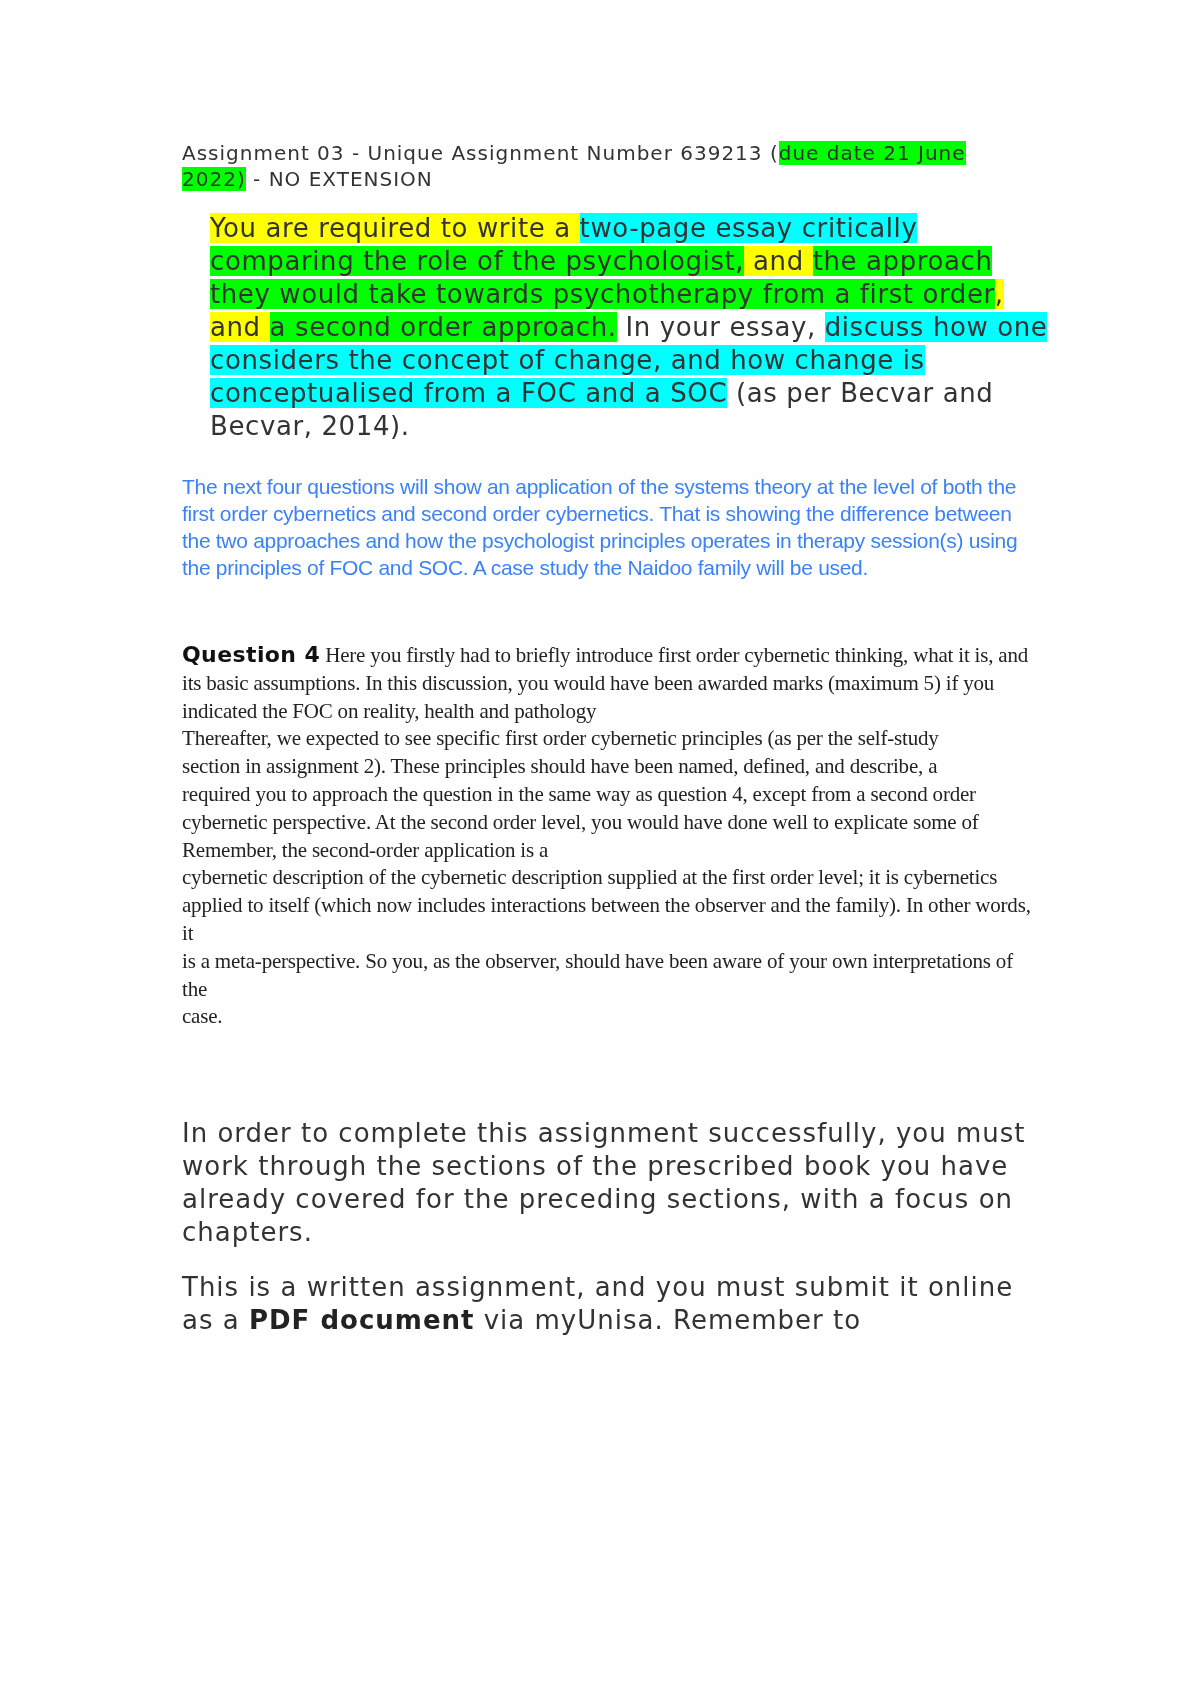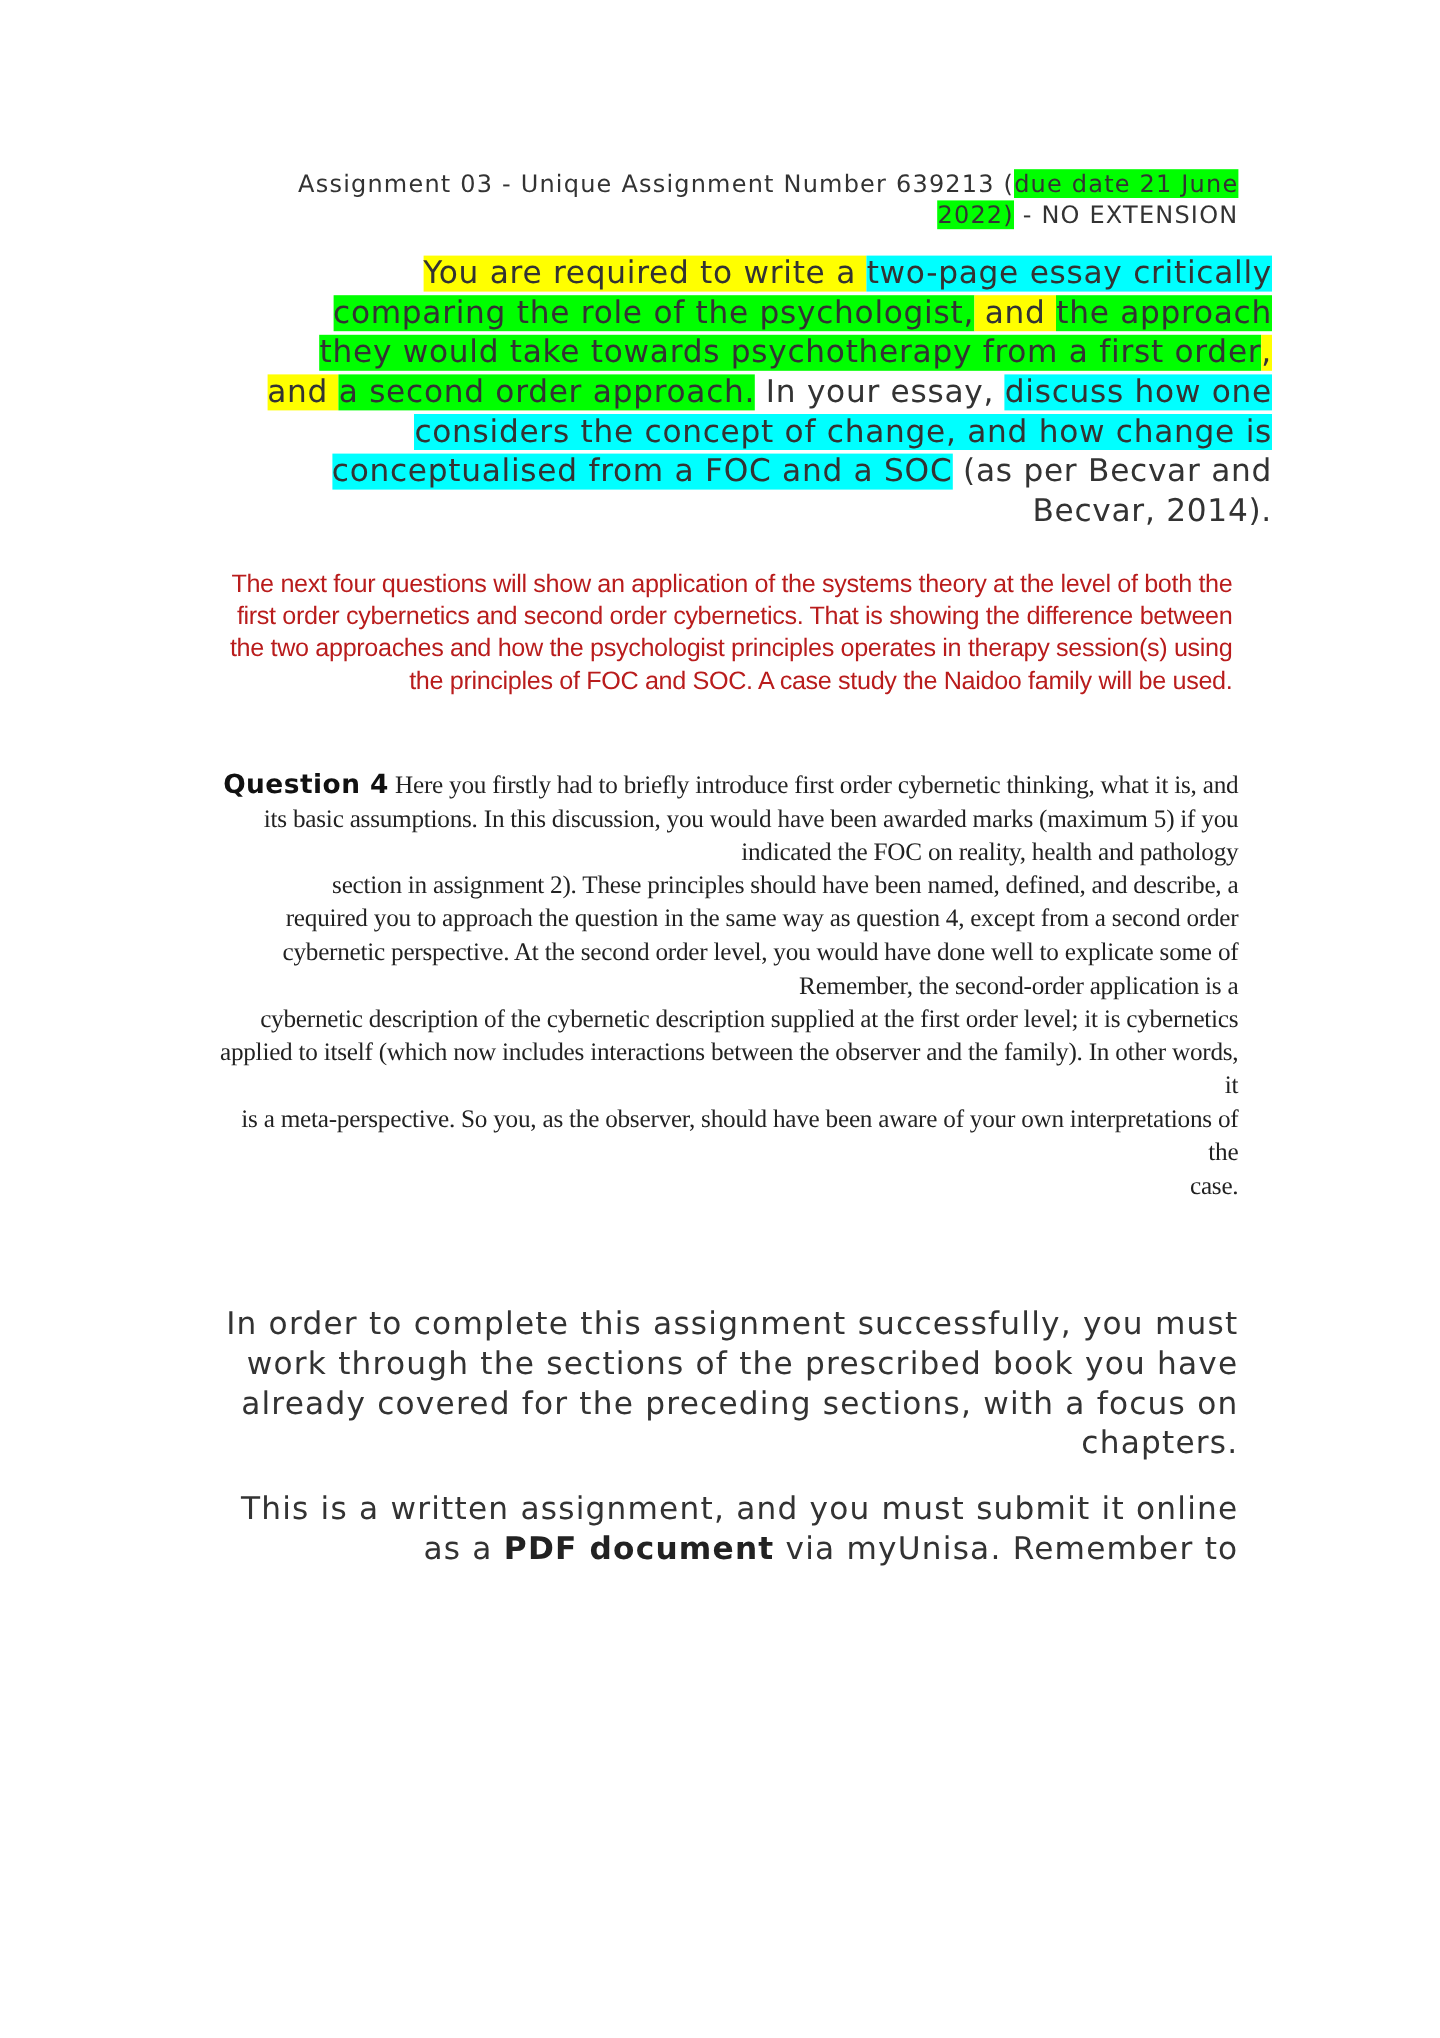--- a/index.html
+++ b/index.html
@@ -1,38 +1,38 @@
 <!DOCTYPE html>
 <html><head>
   <meta charset="utf-8">
   <style>
     html, body { margin: 0; padding: 0; background: #ffffff; }
     body { width: 1200px; height: 1698px; position: relative; overflow: hidden; }
-    .page { position: absolute; left: 0; top: 0; width: 1200px; height: 1698px; background: #ffffff; text-align: right; }
+    .page { position: absolute; left: 0; top: 0; width: 1200px; height: 1698px; background: #ffffff; }
     .content { position: absolute; left: 182px; top: 140px; width: 850px; color: #333333; }
 
     .heading {
       font-family: "DejaVu Sans", sans-serif;
       font-size: 20px; line-height: 26px; letter-spacing: 1px;
       color: #333333; margin: 0;
     }
     .hl-green { background: #00ff00; }
     .hl-yellow { background: #ffff00; }
     .hl-cyan { background: #00ffff; }
 
     .task {
       font-family: "DejaVu Sans", sans-serif;
       font-size: 26px; line-height: 33px; letter-spacing: 0.6px;
       color: #333333; margin: 20px 0 0 0; width: 850px; padding-left: 28px;
     }
 
     .intro {
       font-family: "Liberation Sans", sans-serif;
       font-size: 21px; line-height: 27px; letter-spacing: -0.3px;
-      color: #b91c1c; margin: 30px 0 4px 0; width: 845px;
+      color: #3b82f6; margin: 30px 0 4px 0; width: 845px;
     }
 
     .question {
       font-family: "Liberation Serif", serif;
       font-size: 21px; line-height: 27.8px; letter-spacing: -0.2px;
       color: #222222; margin: 60px 0 0 0; width: 850px;
     }
     .question .q-label {
       font-family: "DejaVu Sans", sans-serif; font-weight: bold;
       font-size: 22px; letter-spacing: 0.4px; color: #111111; margin-top: 27px;
@@ -58,20 +58,21 @@
   <div class="content">
 
     <p class="heading"><span>Assignment 03 - Unique Assignment Number 639213 (</span><span class="hl-green">due date 21 June 2022)</span><span> - NO EXTENSION</span></p>
 
     <p class="task"><span class="hl-yellow">You are required to write a </span><span class="hl-cyan">two-page essay critically</span><span class="hl-yellow"> </span><span class="hl-green">comparing the role of the psychologist,</span><span class="hl-yellow"> and </span><span class="hl-green">the approach they would take towards psychotherapy from a first order</span><span class="hl-yellow">, and </span><span class="hl-green">a second order approach.</span><span> In your essay, </span><span class="hl-cyan">discuss how one considers the concept of change, and how change is conceptualised from a FOC and a SOC</span><span> (as per Becvar and Becvar, 2014).</span></p>
 
     <p class="intro">The next four questions will show an application of the systems theory at the level of both the first order cybernetics and second order cybernetics. That is showing the difference between the two approaches and how the psychologist principles operates in therapy session(s) using the principles of FOC and SOC. A case study the Naidoo family will be used.</p>
 
     <p class="question">
         <span class="line"><span class="q-label">Question 4</span><span> Here you firstly had to briefly introduce first order cybernetic thinking, what it is, and its basic assumptions. In this discussion, you would have been awarded marks (maximum 5) if you indicated the FOC on reality, health and pathology</span></span>
+        <span class="line">Thereafter, we expected to see specific first order cybernetic principles (as per the self-study</span>
         <span class="line">section in assignment 2). These principles should have been named, defined, and describe, a</span>
         <span class="line">required you to approach the question in the same way as question 4, except from a second order cybernetic perspective. At the second order level, you would have done well to explicate some of</span>
         <span class="line">Remember, the second-order application is a</span>
         <span class="line">cybernetic description of the cybernetic description supplied at the first order level; it is cybernetics</span>
         <span class="line">applied to itself (which now includes interactions between the observer and the family). In other words, it</span>
         <span class="line">is a meta-perspective. So you, as the observer, should have been aware of your own interpretations of the</span>
         <span class="line">case.</span>
       </p>
 
     <p class="closing">In order to complete this assignment successfully, you must work through the sections of the  prescribed book you have already covered for the preceding sections, with a focus on chapters.</p>

